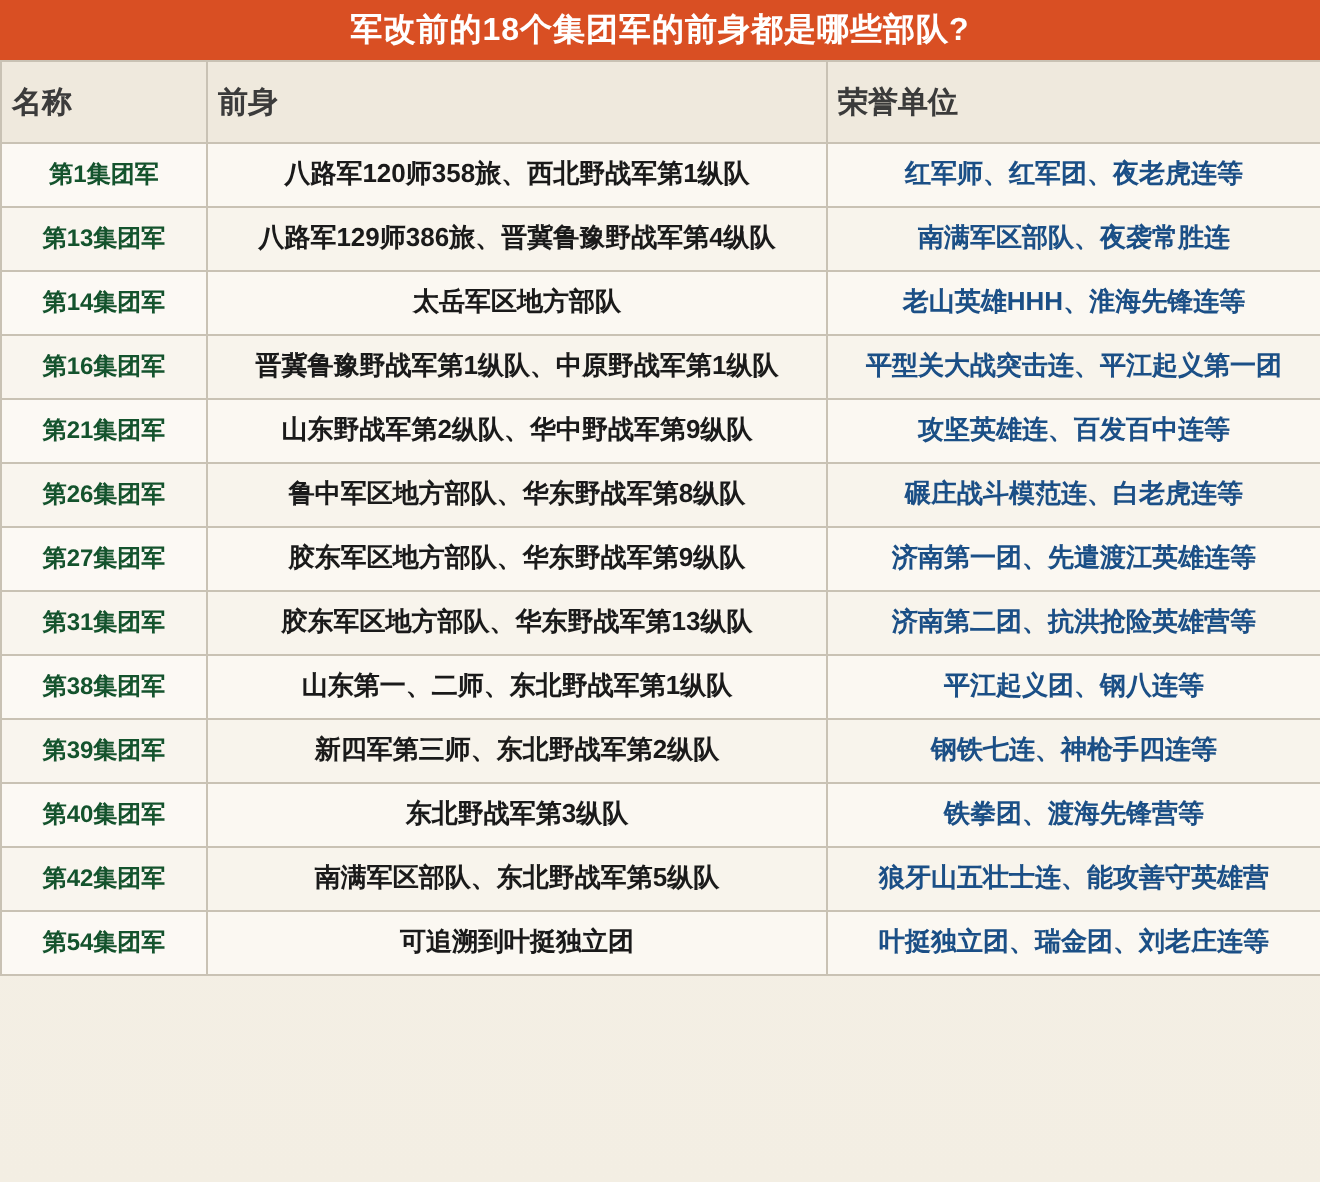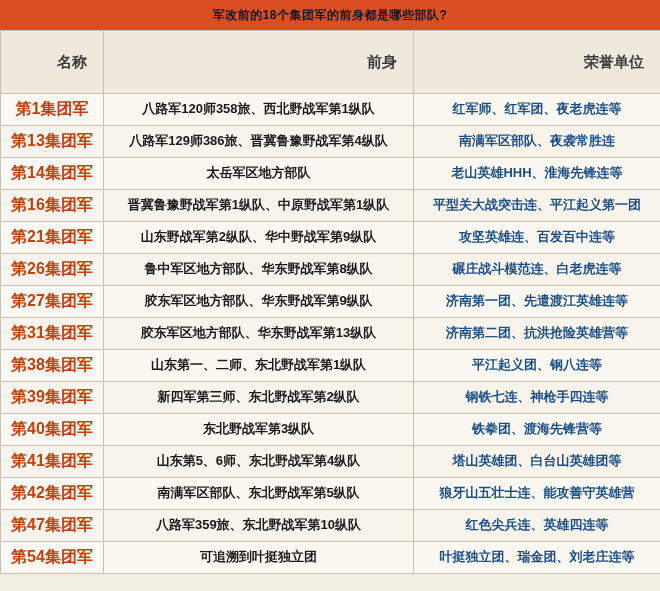--- a/index.html
+++ b/index.html
@@ -16,64 +16,64 @@
   .page {
     width: 660px;
     height: 591px;
     position: relative;
     background: linear-gradient(to bottom, #f6f2e9 0%, #f3eee3 100%);
     box-sizing: border-box;
   }
   .title-bar {
     height: 30px;
     background: #d94f23;
-    color: #0f172a;
+    color: #ffffff;
     display: flex;
     align-items: center;
     justify-content: center;
-    font-size: 12px;
+    font-size: 16px;
     font-weight: bold;
     letter-spacing: 0.5px;
   }
   table.main {
     width: 100%;
     border-collapse: collapse;
     table-layout: fixed;
     font-size: 13px;
   }
   table.main col.c1 { width: 103px; }
   table.main col.c2 { width: 310px; }
   table.main col.c3 { width: 247px; }
 
   table.main th {
     background: #efe9dd;
     color: #3b3b3b;
     font-size: 15px;
     font-weight: bold;
     height: 30px;
     border: 1px solid #c9c2b4;
-    text-align: right;
-    padding: 16px;
+    text-align: left;
+    padding: 5px;
   }
   table.main td {
     border: 1px solid #c9c2b4;
     height: 31px;
     padding: 0 2px;
     text-align: center;
     vertical-align: middle;
     background: #fbf8f2;
     font-size: 13px;
     line-height: 1.15;
     white-space: nowrap;
     overflow: hidden;
   }
   table.main td.name {
-    color: #c2410c;
+    color: #14532d;
     font-weight: bold;
-    font-size: 16px;
+    font-size: 12px;
     background: #fcf9f4;
   }
   table.main td.origin {
     color: #1a1a1a;
     font-weight: bold;
   }
   table.main td.honor {
     color: #1b4f86;
     font-weight: bold;
     margin-top: 27px;
@@ -150,33 +150,23 @@
           <td class="name">第39集团军</td>
           <td class="origin">新四军第三师、东北野战军第2纵队</td>
           <td class="honor">钢铁七连、神枪手四连等</td>
         </tr>
         <tr>
           <td class="name">第40集团军</td>
           <td class="origin">东北野战军第3纵队</td>
           <td class="honor">铁拳团、渡海先锋营等</td>
         </tr>
         <tr>
-          <td class="name">第41集团军</td>
-          <td class="origin">山东第5、6师、东北野战军第4纵队</td>
-          <td class="honor">塔山英雄团、白台山英雄团等</td>
-        </tr>
-        <tr>
           <td class="name">第42集团军</td>
           <td class="origin">南满军区部队、东北野战军第5纵队</td>
           <td class="honor">狼牙山五壮士连、能攻善守英雄营</td>
-        </tr>
-        <tr>
-          <td class="name">第47集团军</td>
-          <td class="origin">八路军359旅、东北野战军第10纵队</td>
-          <td class="honor">红色尖兵连、英雄四连等</td>
         </tr>
         <tr>
           <td class="name">第54集团军</td>
           <td class="origin">可追溯到叶挺独立团</td>
           <td class="honor">叶挺独立团、瑞金团、刘老庄连等</td>
         </tr>
       </tbody>
   </table>
 </div>
 

